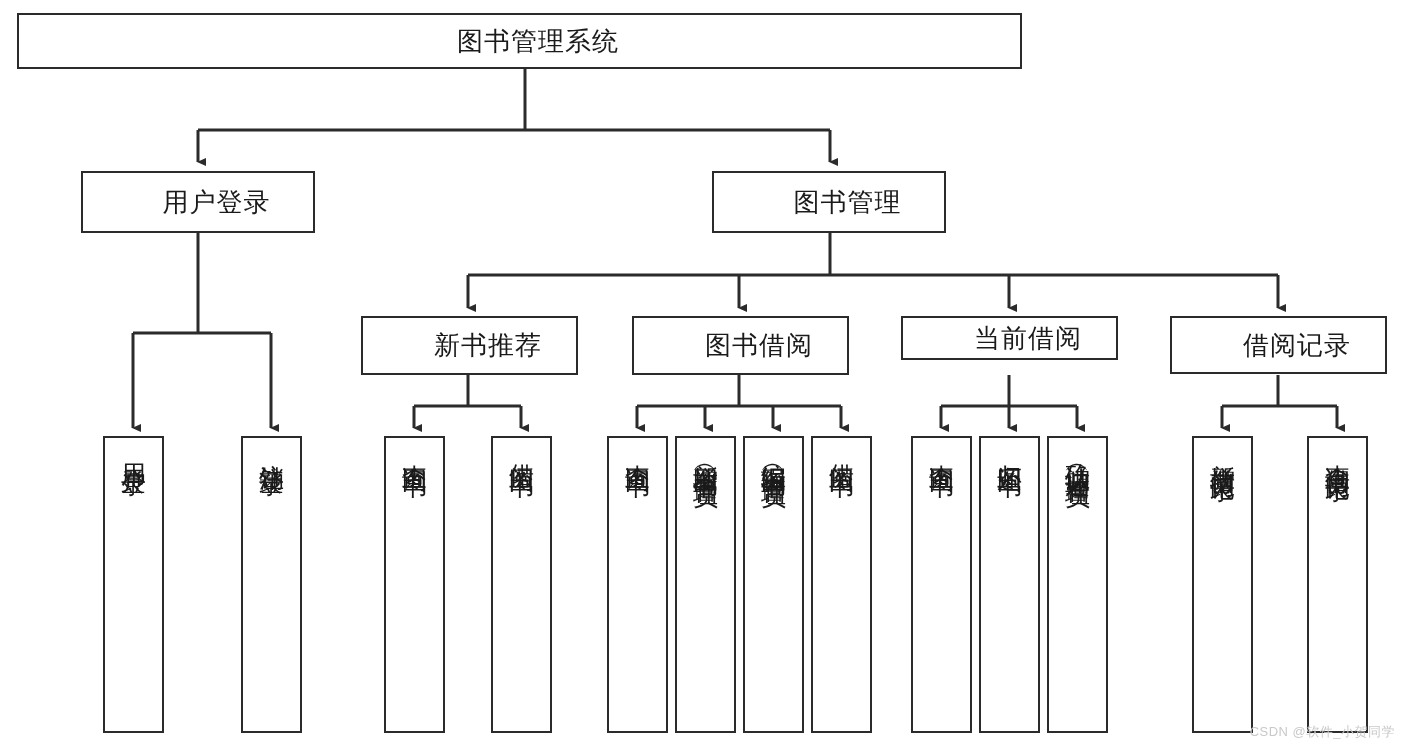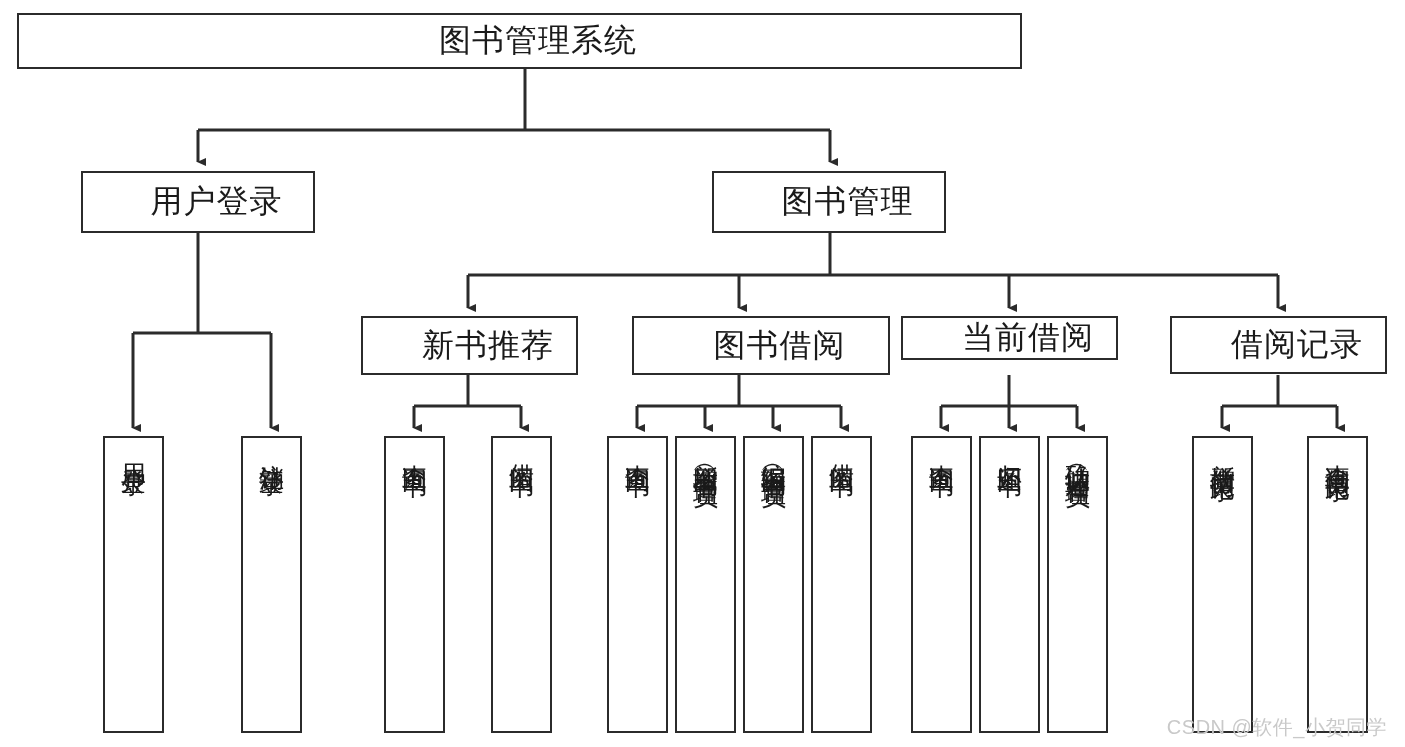--- a/index.html
+++ b/index.html
@@ -28,43 +28,43 @@
     position: absolute;
     box-sizing: border-box;
     border: 2px solid #2b2b2b;
     background: #ffffff;
     display: flex;
     align-items: center;
     justify-content: center;
     color: #1a1a1a;
   }
   .node.horiz {
-    font-size: 32px;
+    font-size: 26px;
     letter-spacing: 1px;
     padding-left: 37px;
   }
   .node.vert {
     align-items: flex-start;
     justify-content: center;
     padding-top: 6px;
   }
   .node.vert .vtext {
     writing-mode: vertical-rl;
     text-orientation: upright;
     font-size: 25px;
     line-height: 1.08;
     letter-spacing: 3px;
     white-space: nowrap;
     color: #1a1a1a;
   }
   .watermark {
     position: absolute;
-    right: 18px;
+    right: 10px;
     bottom: 6px;
-    font-size: 20px;
+    font-size: 13px;
     color: #c9c9c9;
     letter-spacing: 0.5px;
     white-space: nowrap;
     pointer-events: none;
   }
 </style>
 </head>
 <body>
 
 <div id="canvas">
@@ -126,21 +126,21 @@
   <div class="node horiz" style="left:81px; top:171px; width:234px; height:62px;">
     <span>用户登录</span>
   </div>
   <div class="node horiz" style="left:361px; top:316px; width:217px; height:59px;">
     <span>新书推荐</span>
   </div>
 
   <div class="node horiz" style="left:712px; top:171px; width:234px; height:62px;">
     <span>图书管理</span>
   </div>
-  <div class="node horiz" style="left:632px; top:316px; width:258px; height:59px;">
+  <div class="node horiz" style="left:632px; top:316px; width:217px; height:59px;">
     <span>图书借阅</span>
   </div>
   <div class="node horiz" style="left:901px; top:316px; width:217px; height:44px;">
     <span>当前借阅</span>
   </div>
   <div class="node horiz" style="left:1170px; top:316px; width:217px; height:58px;">
     <span>借阅记录</span>
   </div>
 
   <div class="node vert" style="left:103px; top:436px; width:61px; height:297px;">

